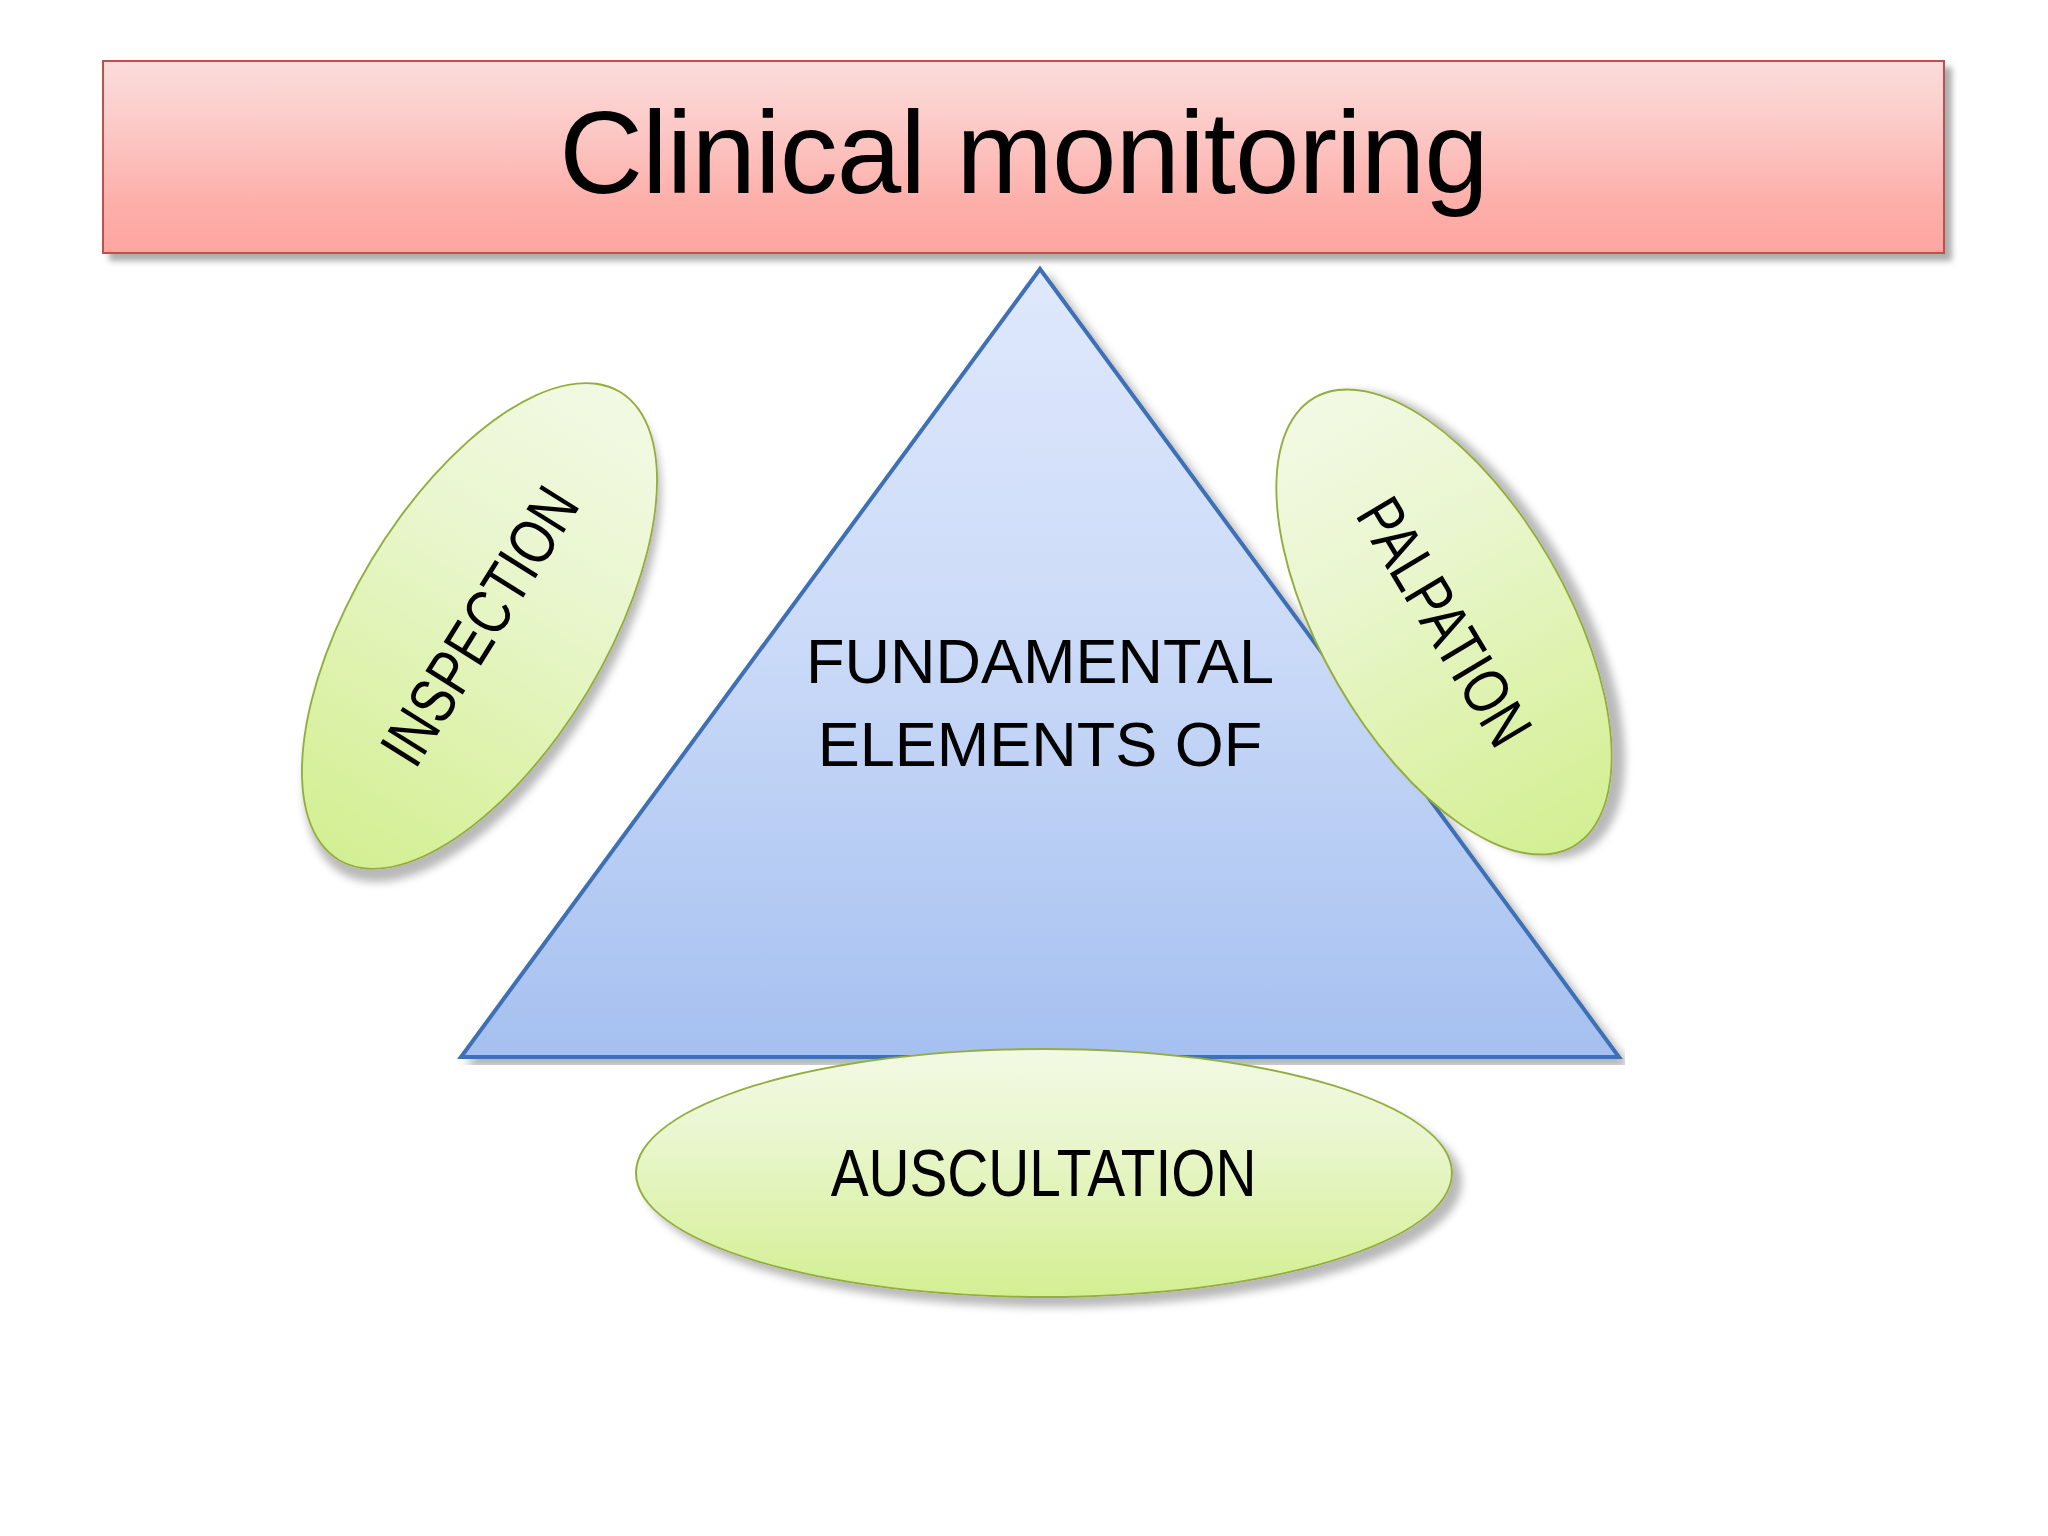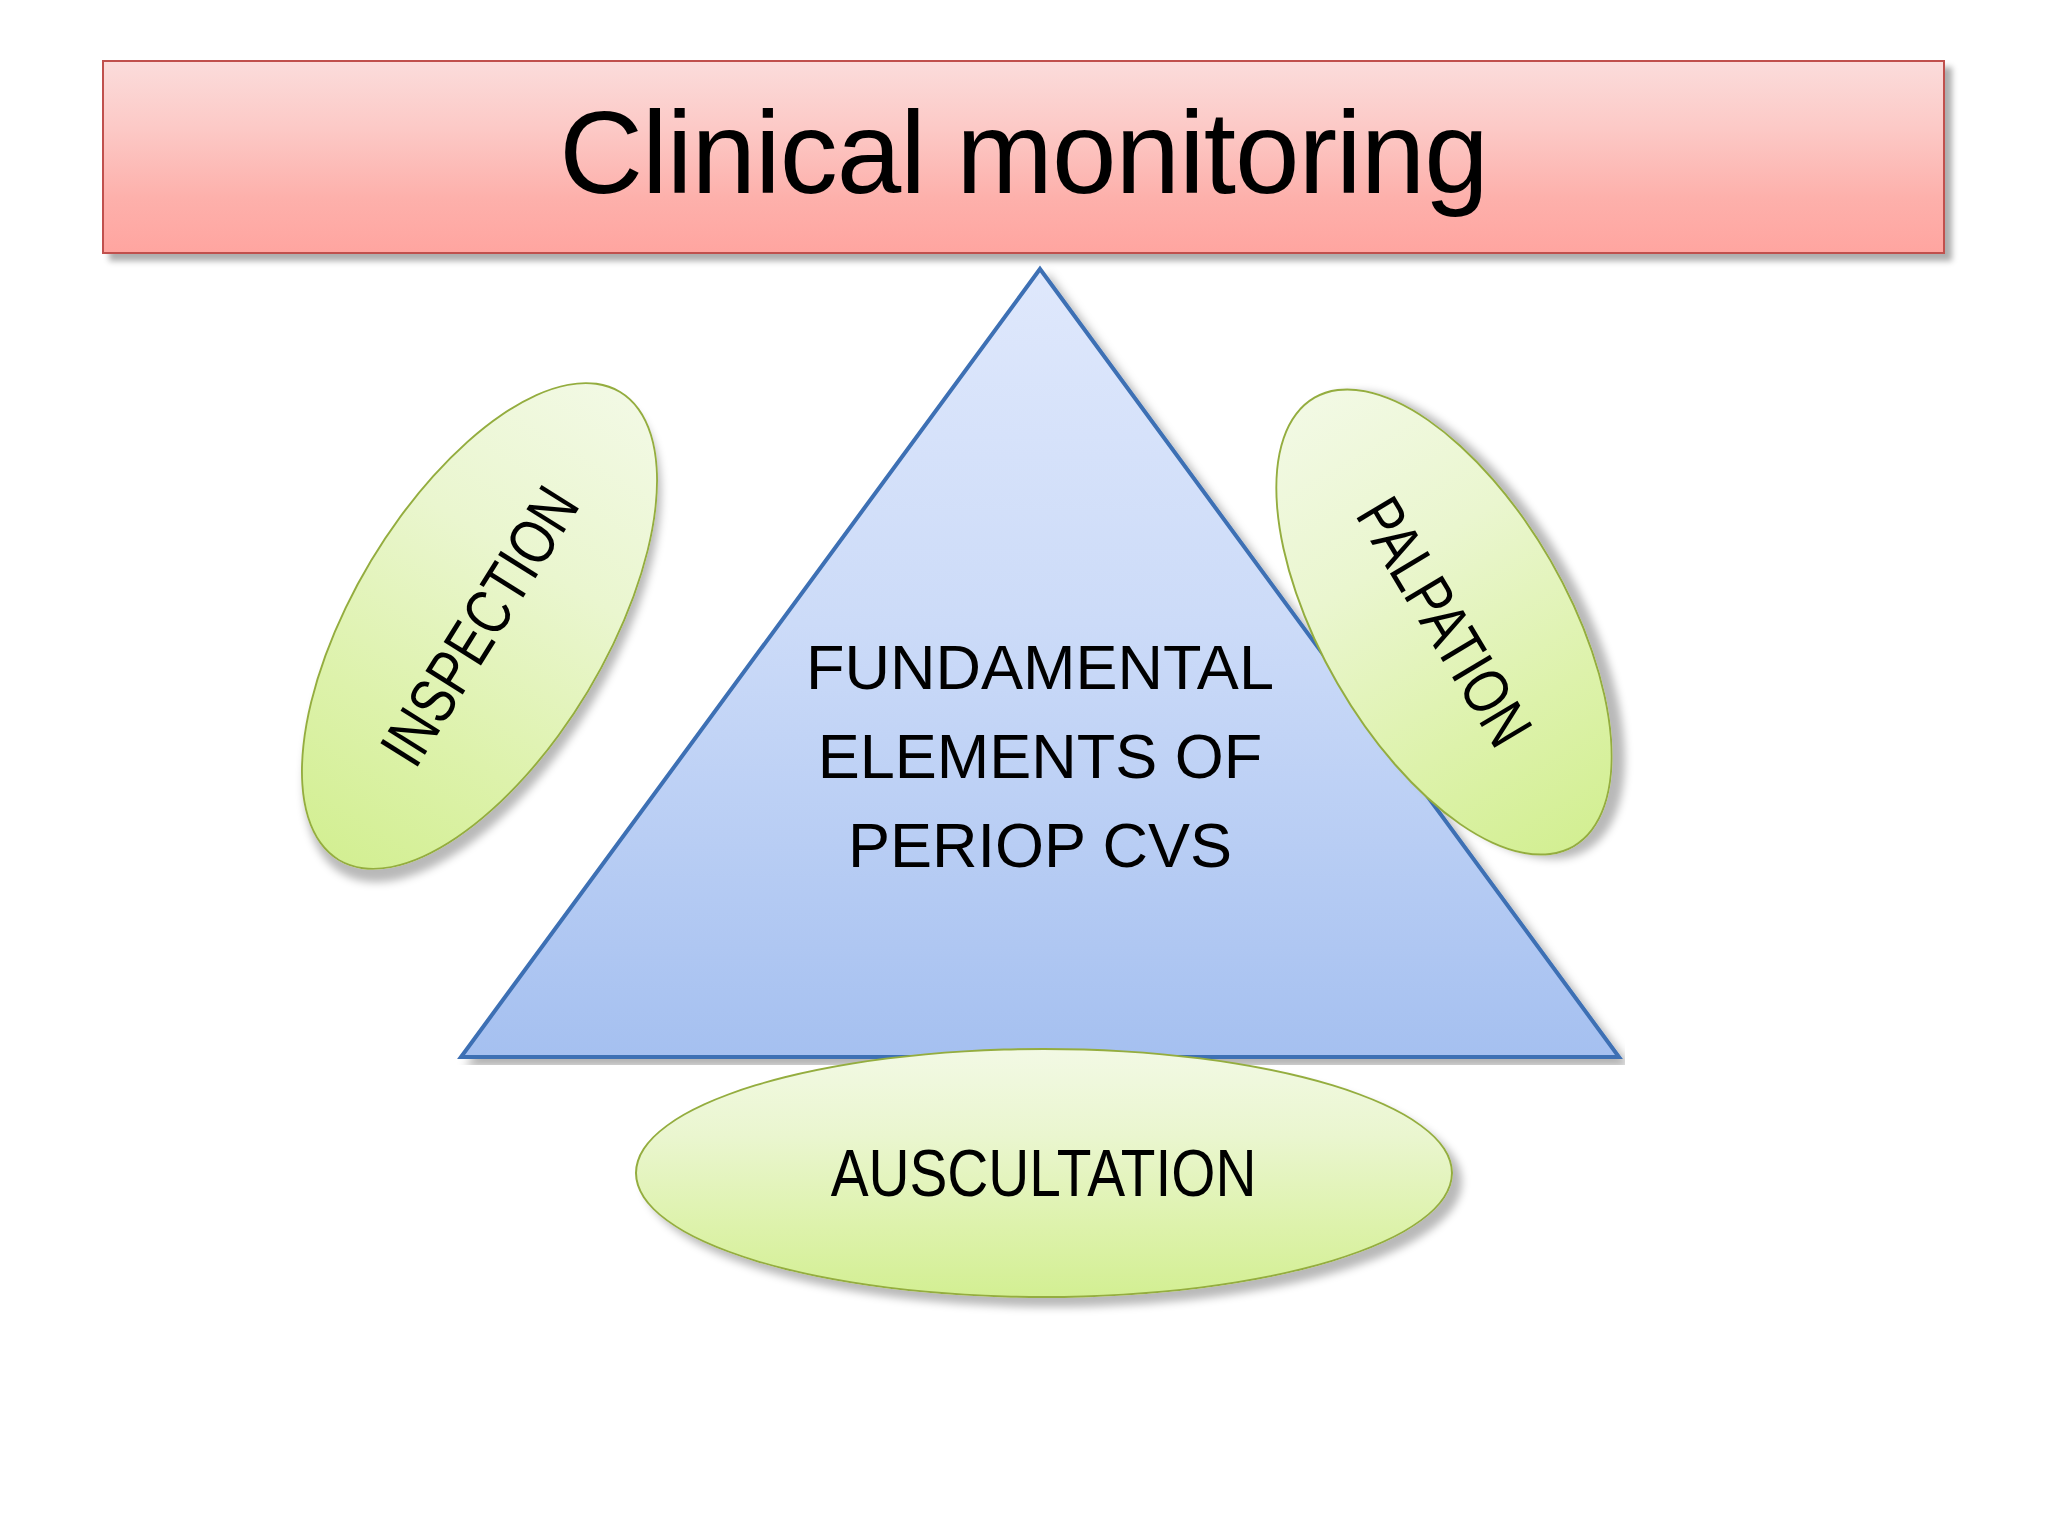--- a/index.html
+++ b/index.html
@@ -62,21 +62,21 @@
     left: 50%;
     top: 355px;
     transform: translateX(-50%);
     width: 700px;
     text-align: center;
     font-size: 63px;
     line-height: 1.32;
     color: #000000;
     pointer-events: none;
   }
-  #triangle-label .tline { display: block; white-space: nowrap; margin-top: 6px; }
+  #triangle-label .tline { display: block; white-space: nowrap; }
 
   
   .ellipse {
     position: absolute;
     display: flex;
     align-items: center;
     justify-content: center;
     border-radius: 50%;
     border: 2px solid #94ad3f;
     background: linear-gradient(to bottom, #f2f9e4 0%, #eaf6cf 35%, #ddf2ab 72%, #d3ef93 100%);
@@ -143,21 +143,20 @@
         </linearGradient>
         <filter id="triShadow" x="-12%" y="-12%" width="130%" height="130%">
           <feDropShadow dx="8" dy="8" stdDeviation="5" flood-color="#000000" flood-opacity="0.30"></feDropShadow>
         </filter>
       </defs>
       <polygon points="585,4 1164,792 6,792" fill="url(#triGrad)" stroke="#3d6fb4" stroke-width="4" filter="url(#triShadow)"></polygon>
     </svg>
     <div id="triangle-label">
       <span class="tline">FUNDAMENTAL</span>
       <span class="tline">ELEMENTS OF</span>
-      <span class="tline">PERIOP CVS</span>
     </div>
   </div>
 
   <div class="ellipse" id="ellipse-inspection">
     <span class="ellipse-label">INSPECTION</span>
   </div>
 
   <div class="ellipse" id="ellipse-palpation">
     <span class="ellipse-label">PALPATION</span>
   </div>

